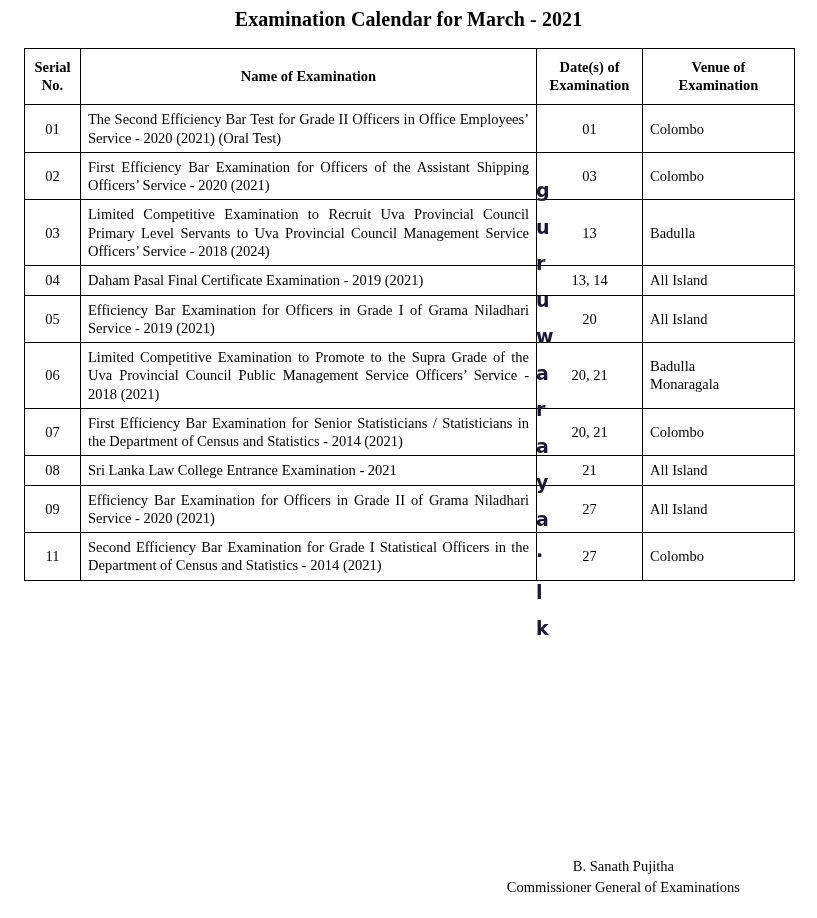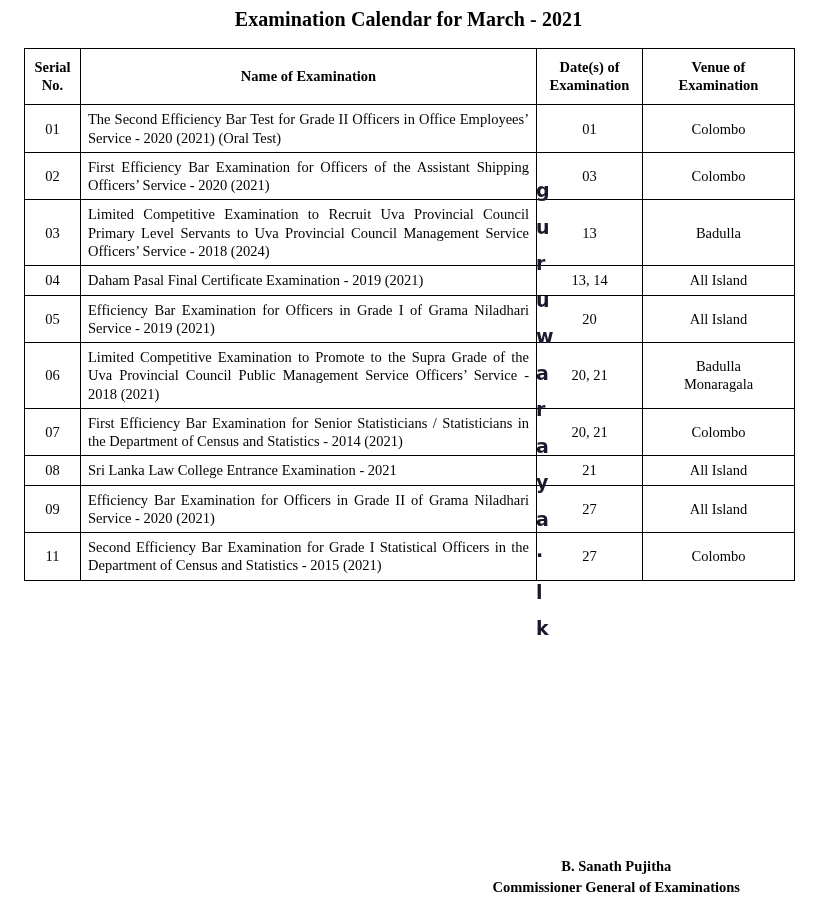--- a/index.html
+++ b/index.html
@@ -82,21 +82,20 @@
     padding-left: 9px;
     padding-right: 9px;
     font-size: 14.8px;
     line-height: 1.32;
   }
   td.date-cell {
     text-align: center;
     font-size: 14.5px;
   }
   td.venue-cell {
-    text-align: center;
     font-size: 14.5px;
     line-height: 1.2;
   }
   .venue-line { display: block; }
 
   
   .th-line { display: block; }
 
   
   .watermark {
@@ -116,21 +115,21 @@
   .watermark span { display: block; height: 36.5px; }
 
   
   .signature {
     position: absolute;
     right: 23px;
     top: 856px;
     text-align: center;
     font-size: 14.5px;
     line-height: 1.45;
-    font-weight: bold;
+    font-weight: normal;
     margin-left: 36px;
   }
   .sig-line { display: block; }
 </style>
 </head>
 <body>
 
 <div class="page">
 
   <div class="doc-title">Examination Calendar for March - 2021</div>
@@ -242,21 +241,21 @@
           <td class="name-cell">Efficiency Bar Examination for Officers in Grade II of Grama Niladhari Service - 2020 (2021)</td>
           <td class="date-cell">27</td>
           <td class="venue-cell">
             <span class="venue-line">All Island</span>
           </td>
         </tr>
 
 
         <tr>
           <td class="serial-cell">11</td>
-          <td class="name-cell">Second Efficiency Bar Examination for Grade I Statistical Officers in the Department of Census and Statistics - 2015 (2021)</td>
+          <td class="name-cell">Second Efficiency Bar Examination for Grade I Statistical Officers in the Department of Census and Statistics - 2014 (2021)</td>
           <td class="date-cell">27</td>
           <td class="venue-cell">
             <span class="venue-line">Colombo</span>
           </td>
         </tr>
 
       </tbody>
     </table>
   </div>
 

